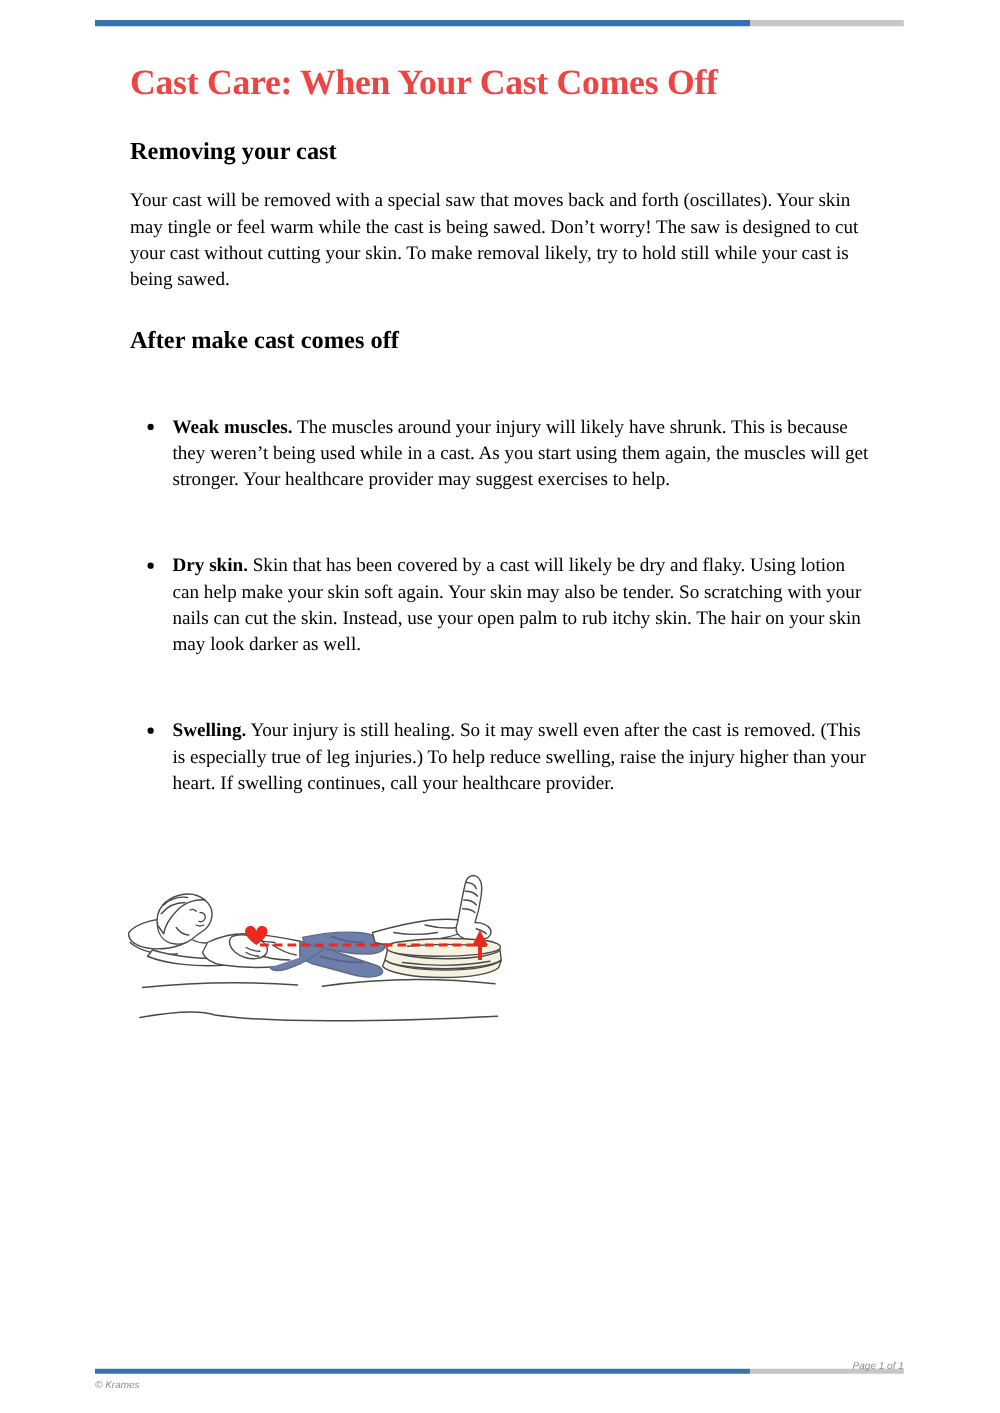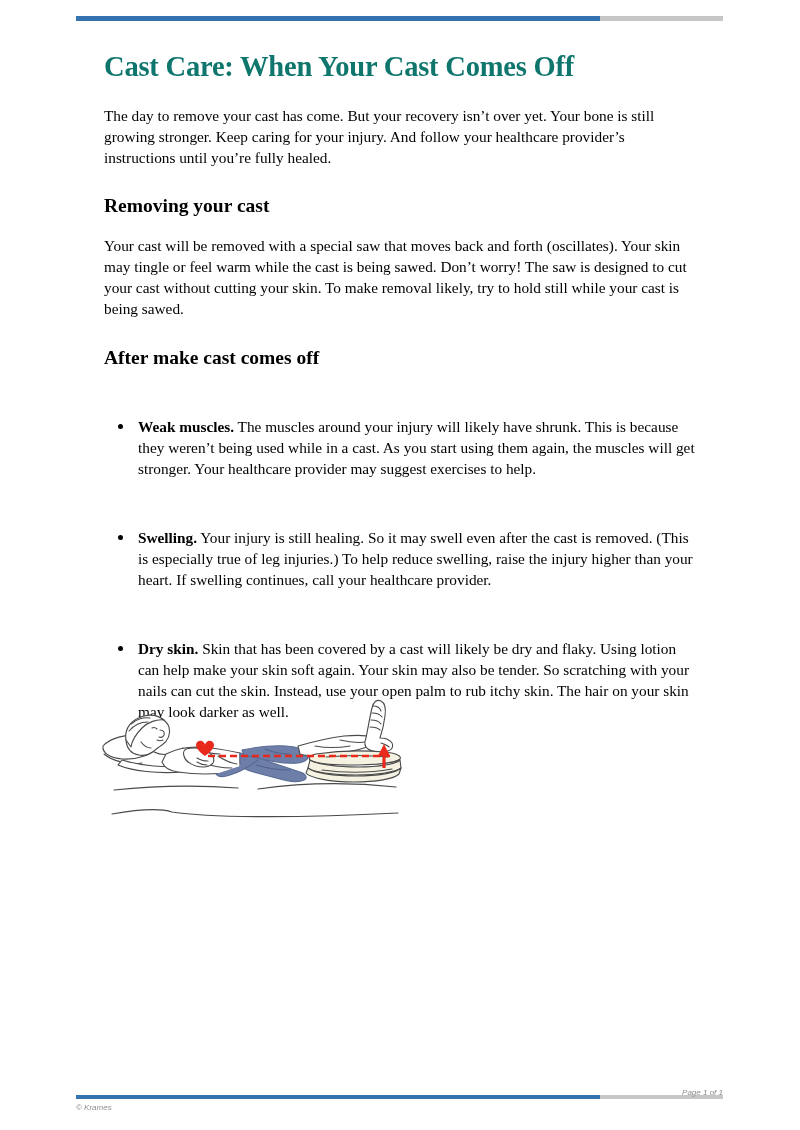--- a/index.html
+++ b/index.html
@@ -54,21 +54,21 @@
   }
 
   h1.doc-title {
     font-family: "Liberation Serif", "DejaVu Serif", serif;
     font-size: 28.5px;
     font-weight: bold;
     letter-spacing: -0.2px;
     line-height: 1.18;
     margin: 0 0 22px 0;
     padding: 0;
-    color: #0f766e;
+    color: #ef4444;
   }
 
   h2.section-head {
     font-family: "Liberation Serif", "DejaVu Serif", serif;
     font-size: 19.5px;
     font-weight: bold;
     line-height: 1.2;
     margin: 26px 0 18px 0;
     padding: 0;
     color: #000;
@@ -137,38 +137,37 @@
 
   <div class="rule rule-top">
     <div class="seg-blue"></div>
     <div class="seg-gray"></div>
   </div>
 
   <div class="content">
 
     <h1 class="doc-title">Cast Care: When Your Cast Comes Off</h1>
 
-    <p class="para">The day to remove your cast has come. But your recovery isn’t over yet. Your bone is still growing stronger. Keep caring for your injury. And follow your healthcare provider’s instructions until you’re fully healed.</p>
 
     <h2 class="section-head">Removing your cast</h2>
 
     <p class="para">Your cast will be removed with a special saw that moves back and forth (oscillates). Your skin may tingle or feel warm while the cast is being sawed. Don’t worry! The saw is designed to cut your cast without cutting your skin. To make removal likely, try to hold still while your cast is being sawed.</p>
 
     <h2 class="section-head">After make cast comes off</h2>
 
 
     <ul class="bullets">
       <li>
         <span class="dot"></span><span class="lead">Weak muscles.</span><span> The muscles around your injury will likely have shrunk. This is because they weren’t being used while in a cast. As you start using them again, the muscles will get stronger. Your healthcare provider may suggest exercises to help.</span>
       </li>
       <li>
-        <span class="dot"></span><span class="lead">Swelling.</span><span> Your injury is still healing. So it may swell even after the cast is removed. (This is especially true of leg injuries.) To help reduce swelling, raise the injury higher than your heart. If swelling continues, call your healthcare provider.</span>
+        <span class="dot"></span><span class="lead">Dry skin.</span><span> Skin that has been covered by a cast will likely be dry and flaky. Using lotion can help make your skin soft again. Your skin may also be tender. So scratching with your nails can cut the skin. Instead, use your open palm to rub itchy skin. The hair on your skin may look darker as well.</span>
       </li>
       <li>
-        <span class="dot"></span><span class="lead">Dry skin.</span><span> Skin that has been covered by a cast will likely be dry and flaky. Using lotion can help make your skin soft again. Your skin may also be tender. So scratching with your nails can cut the skin. Instead, use your open palm to rub itchy skin. The hair on your skin may look darker as well.</span>
+        <span class="dot"></span><span class="lead">Swelling.</span><span> Your injury is still healing. So it may swell even after the cast is removed. (This is especially true of leg injuries.) To help reduce swelling, raise the injury higher than your heart. If swelling continues, call your healthcare provider.</span>
       </li>
     </ul>
 
   </div>
 
   <div class="figure">
     <svg width="330" height="155" viewBox="0 0 330 155" xmlns="http://www.w3.org/2000/svg">
       <g fill="none" stroke="#4a4a4a" stroke-width="1.1" stroke-linecap="round" stroke-linejoin="round">
 
         <path d="M3 78 C10 70 26 66 40 67 C52 68 58 73 56 79 C54 86 38 92 22 91 C10 90 2 85 3 78 Z" fill="#ffffff"></path>

